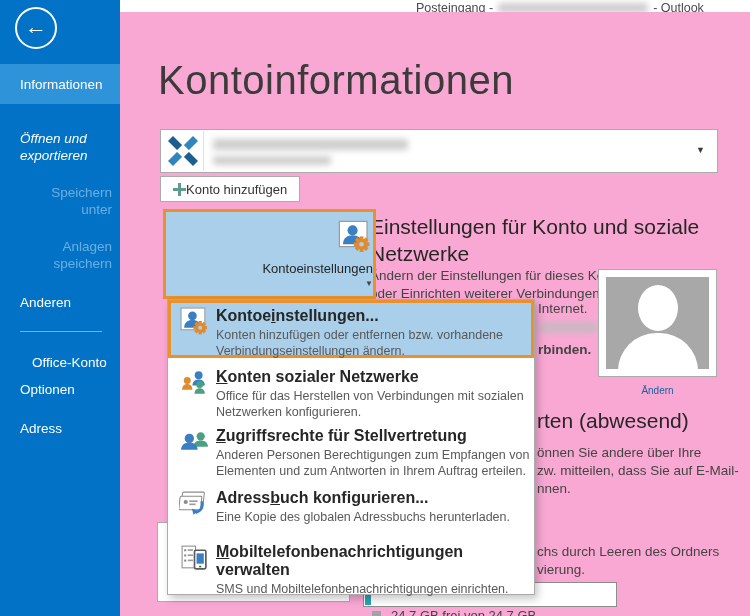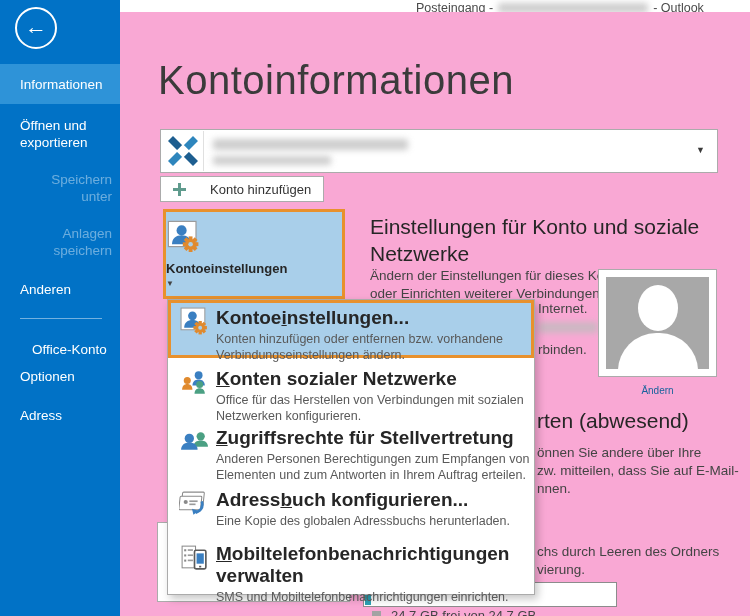--- a/index.html
+++ b/index.html
@@ -31,58 +31,58 @@
 
   .combo { position:absolute; left:40px; top:117px; width:558px; height:44px; background:#fff;
            border:1px solid #ababab; }
   .combo-icon-cell { position:absolute; left:1px; top:1px; width:42px; height:40px; background:#fff;
            border-right:1px solid #e0e0e0; display:flex; align-items:center; justify-content:center; }
   .combo-line1 { position:absolute; left:52px; top:9px;  width:195px; height:11px; }
   .combo-line2 { position:absolute; left:52px; top:26px; width:118px; height:9px; }
   .combo-caret { position:absolute; right:12px; top:15px; font-size:9px; color:#3a3a3a; }
 
   .add-btn { position:absolute; left:40px; top:164px; height:26px; display:inline-flex; align-items:center;
-             gap:24px; padding:0 12px; background:#fff; border:1px solid #ababab; font-size:13px;
+             gap:0; padding:0 12px; background:#fff; border:1px solid #ababab; font-size:13px;
              color:#333; cursor:pointer; }
 
-  .big-btn { position:absolute; left:43px; top:197px; width:182px; height:90px; background:#a9cfea;
-             border:3px solid #e8912d; cursor:pointer; text-align:left; z-index:4;font-weight:bold; }
+  .big-btn { position:absolute; left:43px; top:197px; width:213px; height:90px; background:#a9cfea;
+             border:3px solid #e8912d; cursor:pointer; text-align:right; z-index:4; }
   .big-btn .bb-icon { margin-top:7px; }
   .big-btn .bb-label { font-size:13px; color:#262626; margin-top:2px; }
   .big-btn .bb-caret { font-size:8px; color:#444; margin-top:3px; }
 
   
   .sliver { position:absolute; left:37px; top:510px; width:193px; height:80px; background:#fff;
             border:1px solid #ababab; z-index:1; }
 
   
   .menu { position:absolute; left:47px; top:287px; width:368px; height:296px; background:#fff;
           border:1px solid #ababab; box-shadow:3px 4px 8px rgba(0,0,0,.22); z-index:10; }
   .mi { position:absolute; left:0; right:0; padding:6px 6px 0 48px; cursor:pointer; }
   .mi .mi-icon { position:absolute; left:11px; top:5px; width:31px; height:31px; }
-  .mi-title { font-size:19px; font-weight:700; color:#262626; }
+  .mi-title { font-size:16px; font-weight:700; color:#262626; }
   .mi-title .acc { text-decoration:underline; }
   .mi-desc { font-size:12.5px; color:#595959; line-height:16px; margin-top:2px; white-space:pre; }
   .mi1 { top:0; height:58px; background:#a9cfea; border:3px solid #e8912d; padding:4px 6px 0 45px; }
   .mi1 .mi-icon { left:8px; top:3px; }
   .mi2 { top:62px; }
   .mi3 { top:121px; }
   .mi4 { top:183px; }
   .mi5 { top:237px; }
 
   
   .h2 { position:absolute; font-size:21px; font-weight:300; color:#262626; line-height:27px;
         white-space:pre-line; }
   .h2-settings { left:250px; top:201px; }
   .h2-autoreply { left:417px; top:395px; }
   .body-text { position:absolute; font-size:13.5px; color:#444; line-height:18px; white-space:pre-line; }
   .p-settings { left:250px; top:255px; }
   .frag-internet { left:418px; top:288px; }
   .blur-link { position:absolute; left:418px; top:310px; width:60px; height:11px; }
-  .frag-verbinden { left:418px; top:329px; }
+  .frag-verbinden { left:418px; top:329px;font-weight:bold; }
   .p-autoreply { left:417px; top:432px; }
   .p-cleanup { left:417px; top:531px; }
 
   .avatar { position:absolute; left:478px; top:257px; width:119px; height:108px; background:#fff;
             border:1px solid #ababab; padding:7px; }
   .avatar-inner { position:relative; width:100%; height:100%; background:#a8a8a8; overflow:hidden; }
   .av-head { position:absolute; top:8px; left:50%; transform:translateX(-50%); width:40px; height:46px;
              border-radius:50%; background:#fff; }
   .av-body { position:absolute; bottom:-8px; left:50%; transform:translateX(-50%); width:80px; height:44px;
              background:#fff; border-radius:40px 40px 6px 6px; }
@@ -110,21 +110,21 @@
     </div>
   </div>
 
   <div class="sidebar">
     <div class="back-area">
       <div class="back-btn">
         <span class="back-glyph">←</span>
       </div>
     </div>
     <div class="side-item selected">Informationen</div>
-    <div class="side-item" style="margin-top:13px;">Öffnen und
+    <div class="side-item" style="margin-top:26px;font-style:italic;">Öffnen und
 exportieren</div>
     <div class="side-item disabled" style="margin-top:20px;">Speichern unter</div>
     <div class="side-item disabled" style="margin-top:20px;">Anlagen
 speichern</div>
     <div class="side-item" style="margin-top:22px;">Anderen</div>
     <div class="side-divider"></div>
     <div class="side-item" style="margin-top:22px;padding-left:32px;">Office-Konto</div>
     <div class="side-item" style="margin-top:10px;">Optionen</div>
     <div class="side-item" style="margin-top:22px;">Adress</div>
   </div>

